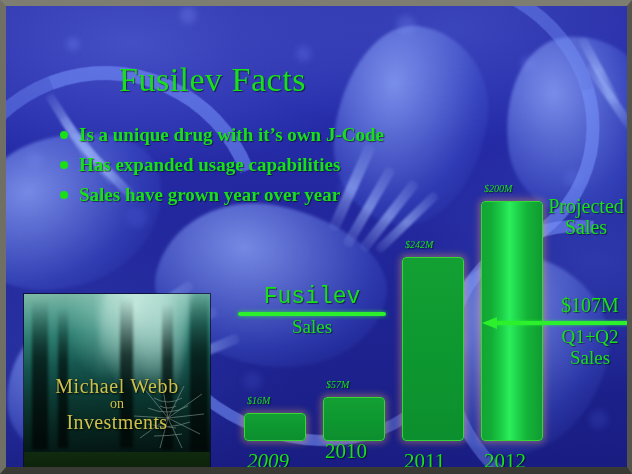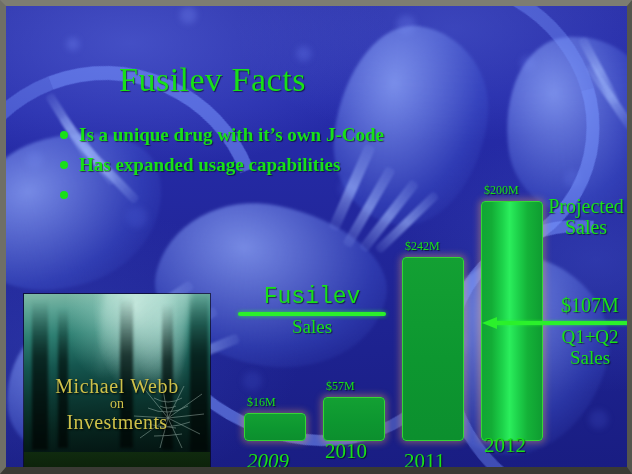--- a/index.html
+++ b/index.html
@@ -139,24 +139,25 @@
     background: linear-gradient(180deg, #13a033 0%, #0d9730 55%, #0c8f2e 100%);
   }
   .bar-glow {
     background:
       linear-gradient(90deg,
         #11a634 0%, #13ad36 16%, #1dd24a 34%,
         #2bee5c 46%, #1fd64d 58%, #14b238 76%, #0f9c31 100%);
   }
   .bar-label {
     position: absolute;
-    font-size: 12px;
+    font-size: 10px;
     color: #18e018;
     text-shadow: 1px 1px 1px rgba(0,0,0,0.6);
     white-space: nowrap;
+    font-style: italic;
   }
   .year-label {
     position: absolute;
     font-size: 21px;
     color: #18e018;
     text-shadow: 1px 1px 1px rgba(0,0,0,0.6);
     white-space: nowrap;
   }
 
   
@@ -339,40 +340,41 @@
     <li>
       <span class="bullet-dot"></span>
       <span>Is a unique drug with it’s own J-Code</span>
     </li>
     <li>
       <span class="bullet-dot"></span>
       <span>Has expanded usage capabilities</span>
     </li>
     <li>
       <span class="bullet-dot"></span>
+      <span>Sales have grown year over year</span>
     </li>
   </ul>
 
   <div id="chart">
 
     <div class="bar bar-plain" style="left:238px; top:407px; width:62px; height:28px;"></div>
     <div class="bar-label" style="left:241px; top:389px;">$16M</div>
     <div class="year-label" style="left:241px; top:443px;font-style:italic;">2009</div>
 
     <div class="bar bar-plain" style="left:317px; top:391px; width:62px; height:44px;"></div>
     <div class="bar-label" style="left:320px; top:373px;">$57M</div>
     <div class="year-label" style="left:319px; top:433px;">2010</div>
 
     <div class="bar bar-plain" style="left:396px; top:251px; width:62px; height:184px;"></div>
     <div class="bar-label" style="left:399px; top:233px;">$242M</div>
     <div class="year-label" style="left:398px; top:443px;">2011</div>
 
     <div class="bar bar-glow" style="left:475px; top:195px; width:62px; height:240px;"></div>
     <div class="bar-label" style="left:478px; top:177px;">$200M</div>
-    <div class="year-label" style="left:478px; top:427px;">2012</div>
+    <div class="year-label" style="left:478px; top:443px;">2012</div>
   </div>
 
   <div id="fusilev-callout">
     <div class="cal-top">Fusilev</div>
     <div class="cal-rule"></div>
     <div class="cal-bot">Sales</div>
   </div>
 
   <div id="projected-sales" class="g-text">Projected Sales</div>
 

